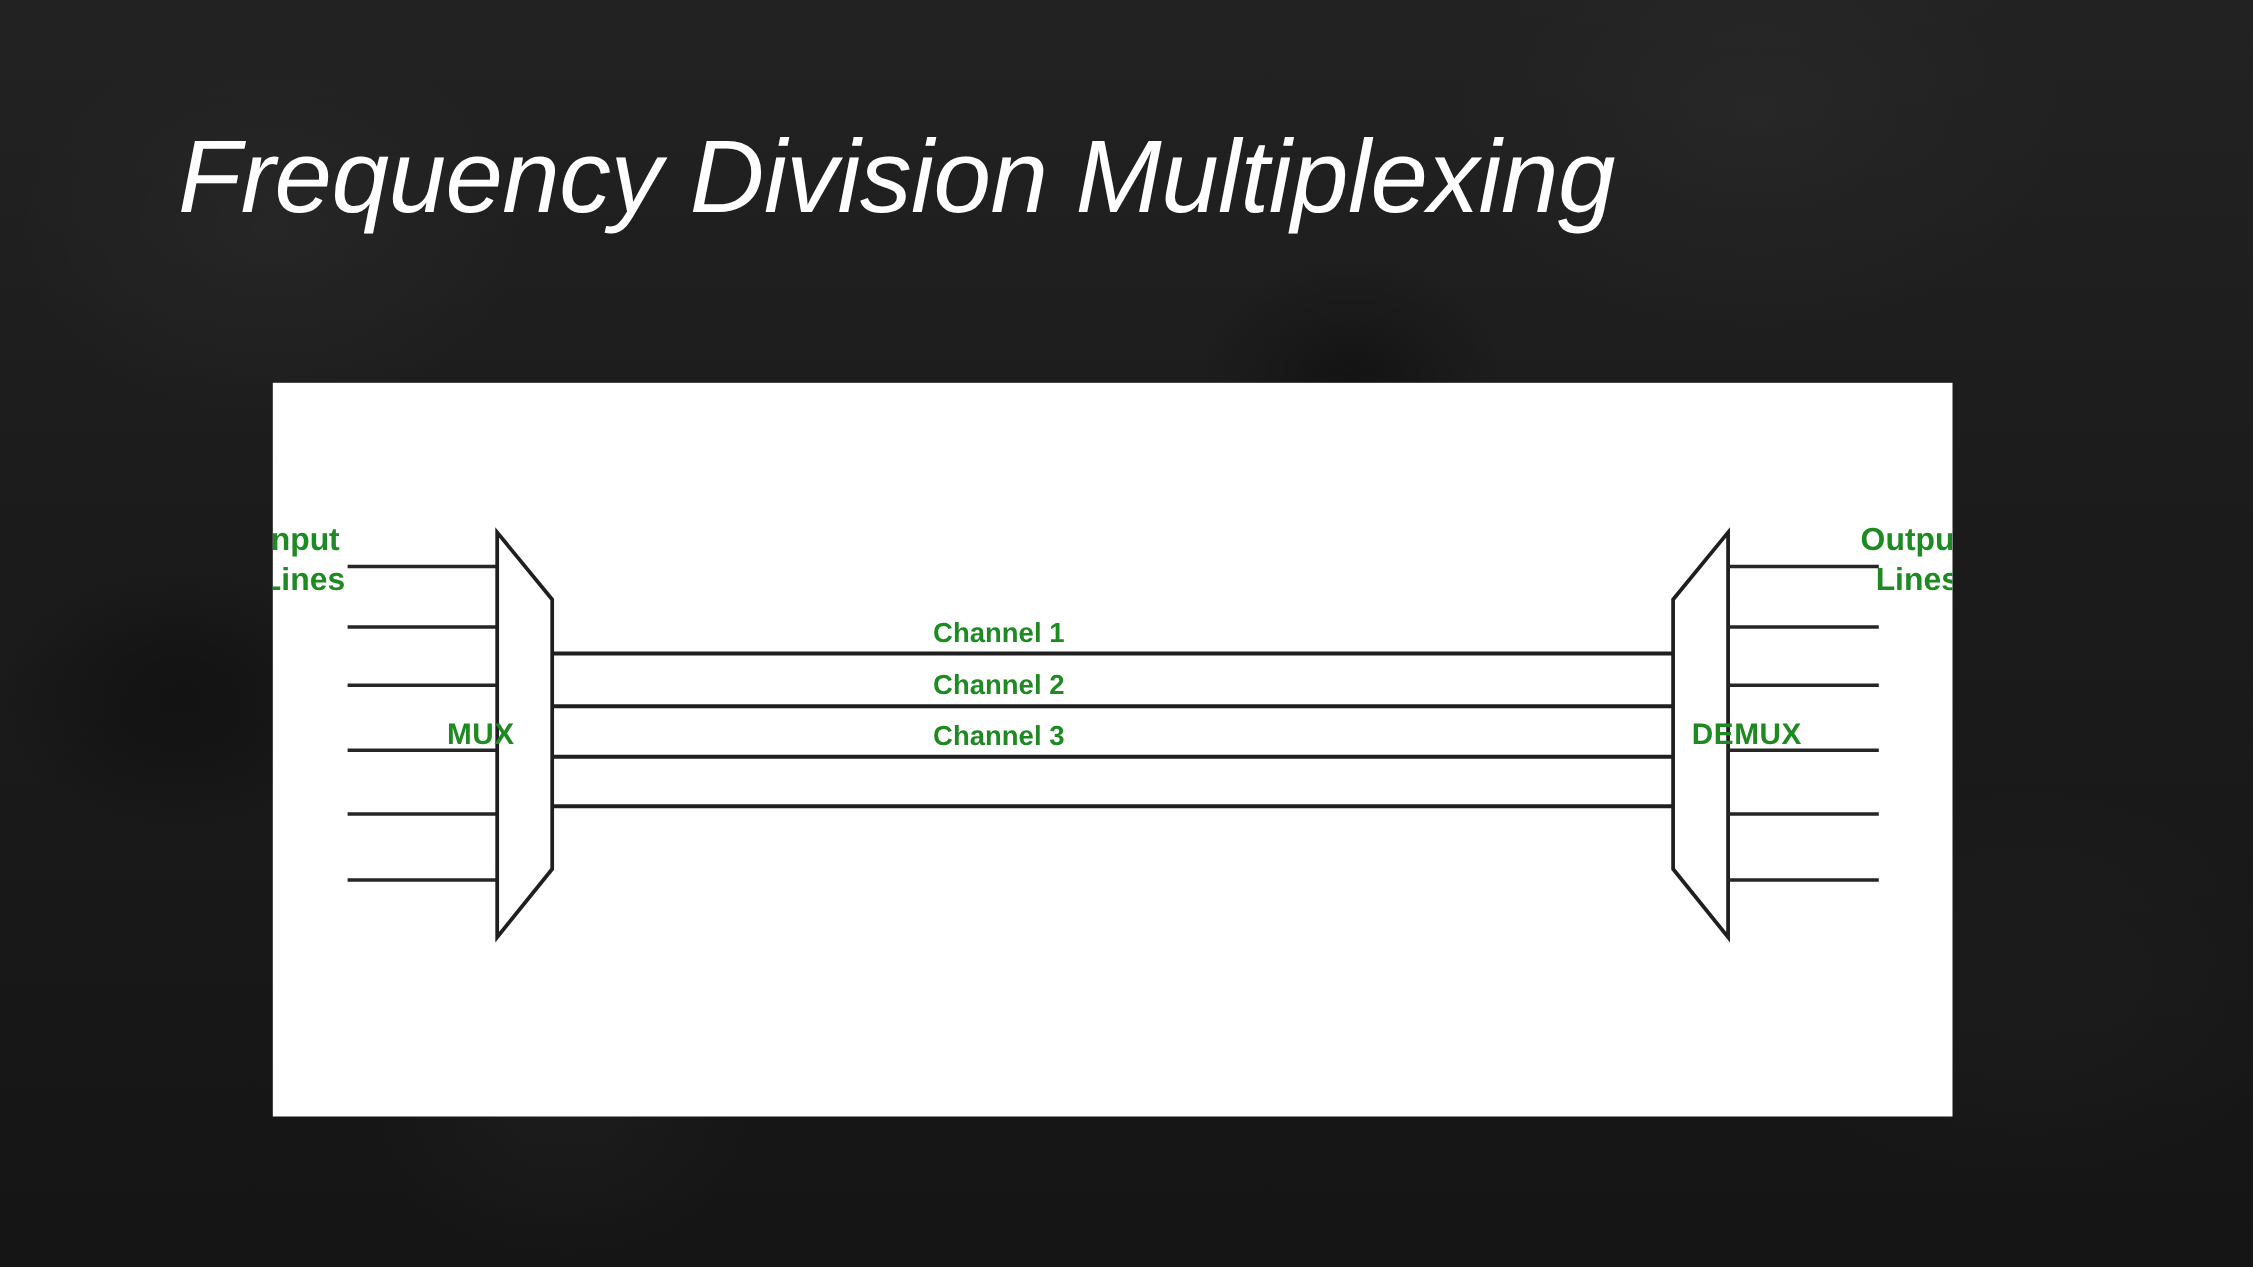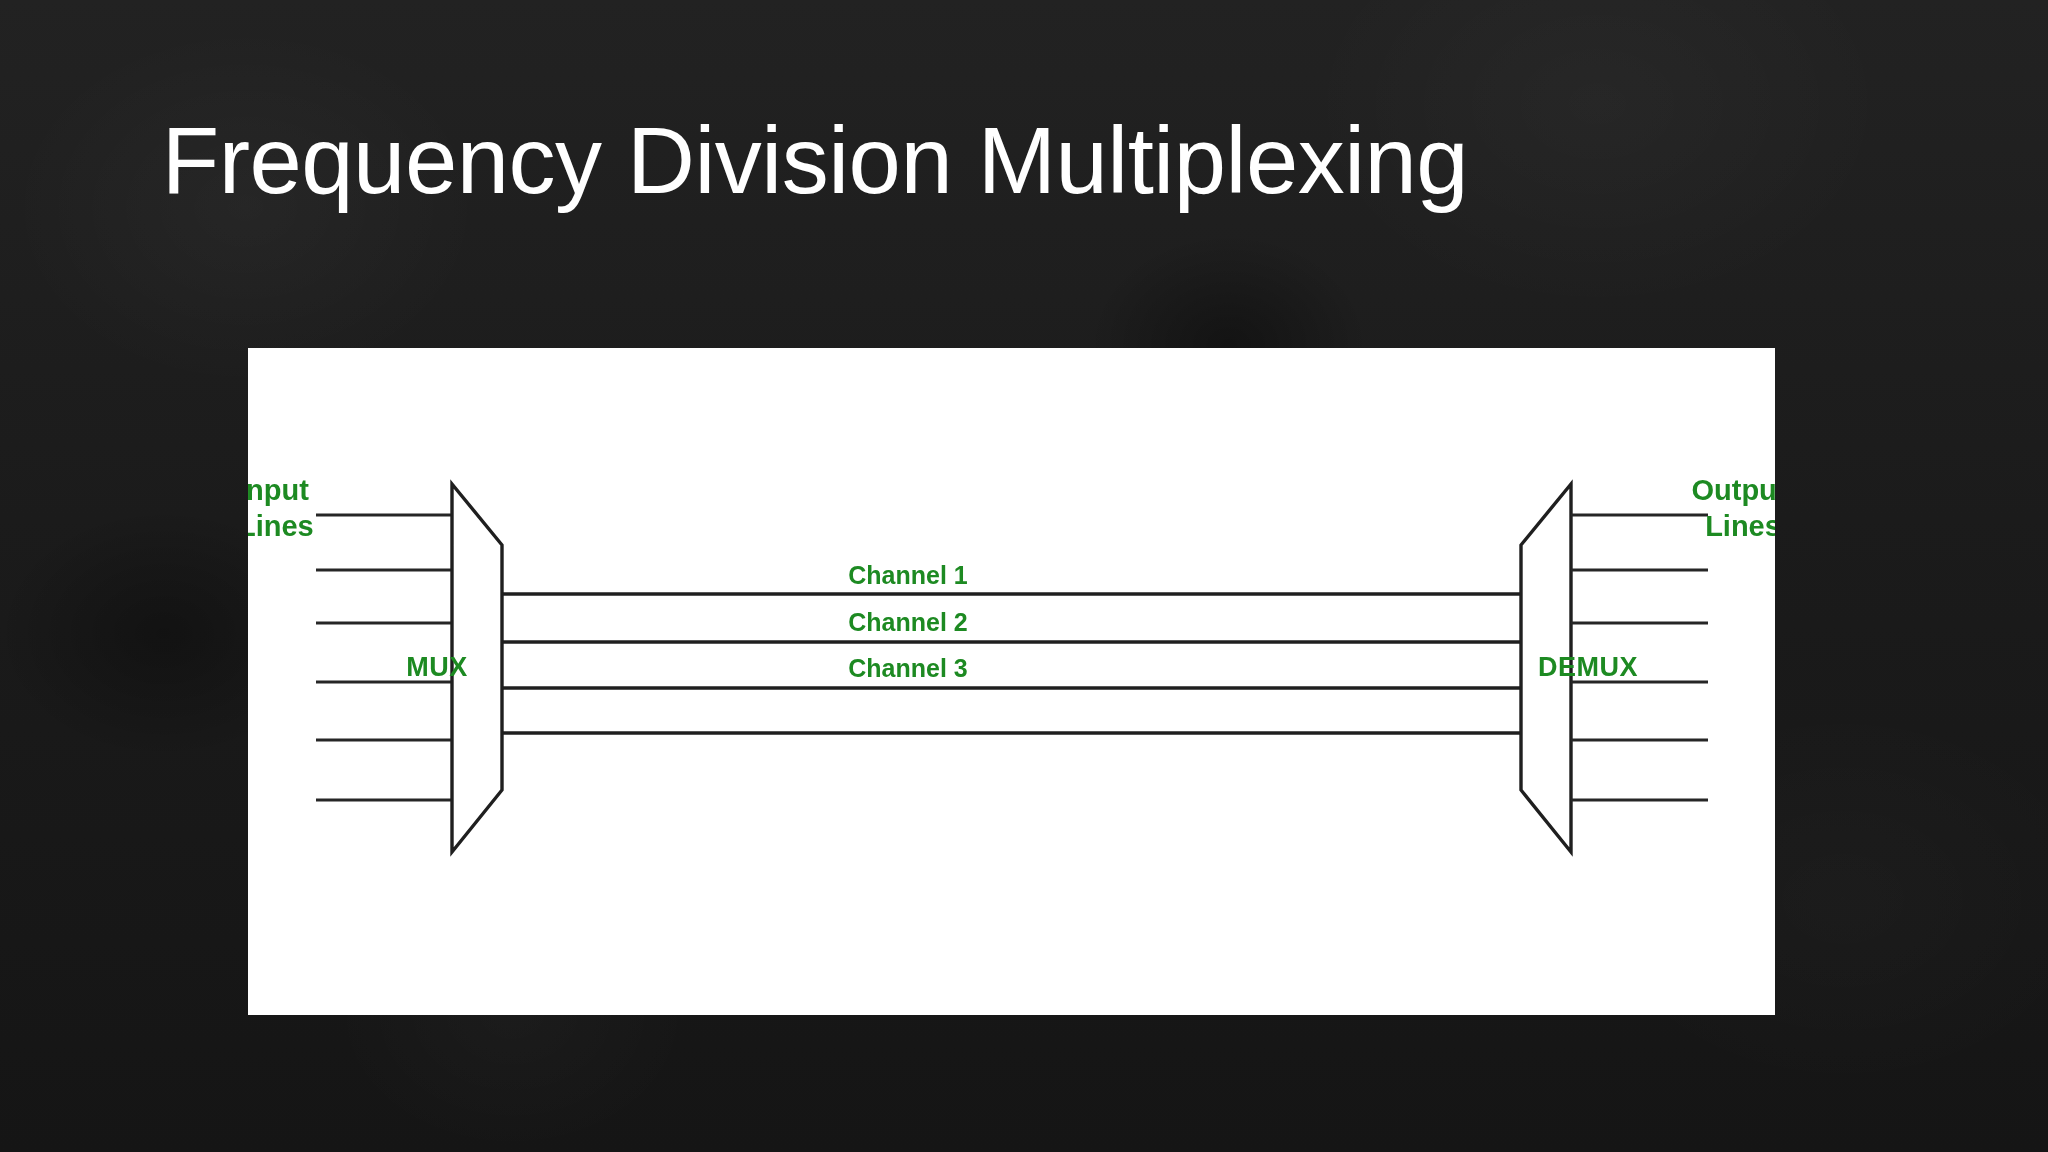--- a/index.html
+++ b/index.html
@@ -37,20 +37,21 @@
     top:114px;
     left:0;
     width:1630px;
     text-align:center;
     color:#ffffff;
     font-size:94px;
     font-weight:400;
     line-height:1.0;
     letter-spacing:-0.5px;
     white-space:nowrap;
+    font-style:italic;
   }
 
   
   #figure-panel {
     position:absolute;
     left:248px;
     top:348px;
     width:1527px;
     height:667px;
     background:#ffffff;

